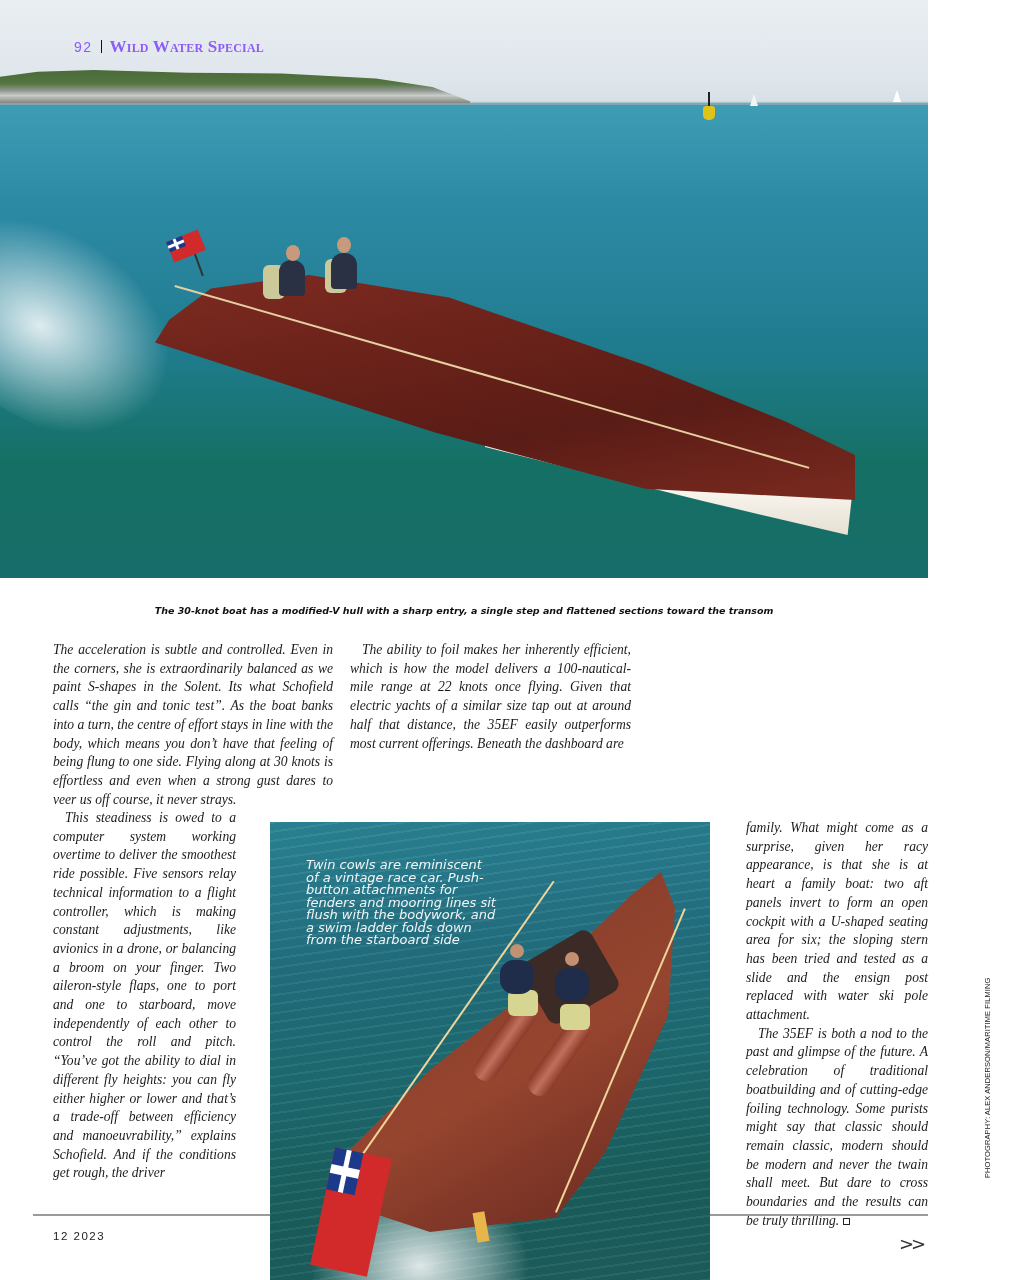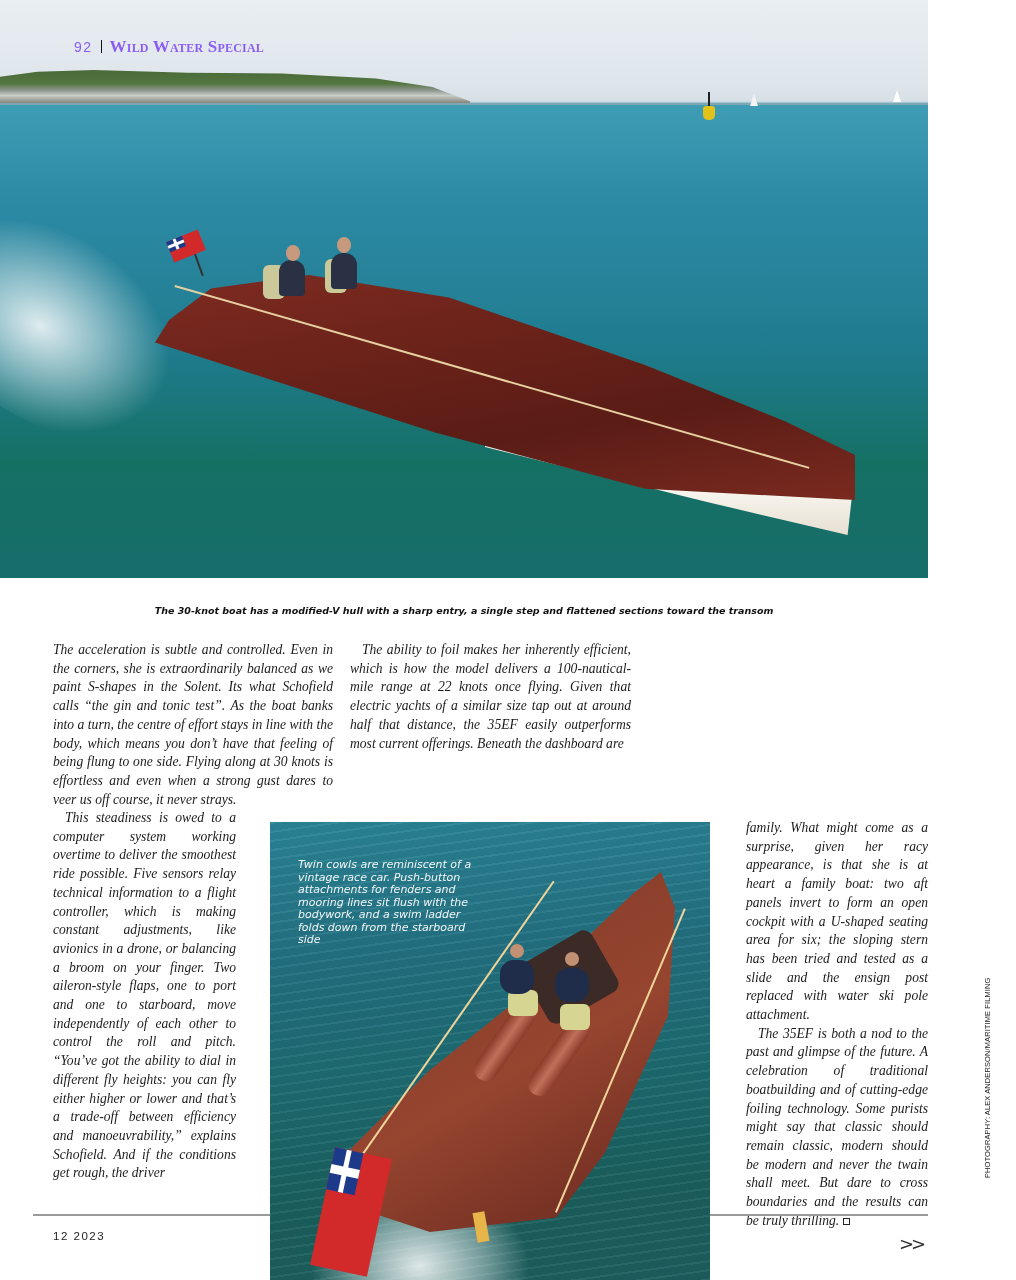--- a/index.html
+++ b/index.html
@@ -71,22 +71,22 @@
   .boat2 .hull { position:absolute; inset:0;
            background:linear-gradient(150deg,#7a3a2c 0%,#8a3f2c 30%,#96452f 55%,#7b3426 80%,#6a2c22 100%);
            clip-path:polygon(96% 0,100% 10%,98% 40%,80% 78%,66% 96%,30% 100%,5% 92%,2% 82%,30% 55%,62% 30%,88% 6%); }
   .boat2 .stripe { position:absolute; height:2px; background:#f0d59a; transform-origin:0 0; }
   .boat2 .cockpit { position:absolute; left:205px; top:70px; width:80px; height:70px; background:#3c2a26; border-radius:10px; transform:rotate(-30deg); }
   .boat2 .cowl { position:absolute; width:24px; height:90px; background:linear-gradient(90deg,#8b3a2a,#c0705a,#8b3a2a); border-radius:12px; transform:rotate(35deg); }
   .boat2 .seat2 { position:absolute; width:30px; height:26px; background:#d6d592; border-radius:6px; }
   .boat2 .person2 { position:absolute; width:34px; height:34px; background:#1f2c4a; border-radius:14px; }
   .boat2 .head2 { position:absolute; width:14px; height:14px; background:#c29072; border-radius:50%; }
   .boat2 .corner { position:absolute; width:12px; height:30px; background:#e7b54a; }
-  .inset-caption { position:absolute; left:28px; top:37px; width:190px; font-family:"DejaVu Sans","Liberation Sans",sans-serif;
-           font-style:italic; font-size:11px; line-height:12.5px; color:#f2f6f7; }
+  .inset-caption { position:absolute; left:36px; top:37px; width:190px; font-family:"DejaVu Sans","Liberation Sans",sans-serif;
+           font-style:italic; font-size:13px; line-height:12.5px; color:#f2f6f7; }
 
   
   .credit { position:absolute; left:983px; top:1178px; transform:rotate(-90deg); transform-origin:0 0; white-space:nowrap;
            font-family:"Liberation Sans","DejaVu Sans",sans-serif; font-size:7.5px; letter-spacing:0.1px; color:#222; }
 
   
   .rule-left { position:absolute; left:33px; top:1214px; width:237px; height:2px; background:#9a9a9a; }
   .rule-right { position:absolute; left:710px; top:1214px; width:218px; height:2px; background:#9a9a9a; }
   .issue-date { position:absolute; left:53px; top:1230px; font-family:"Liberation Sans","DejaVu Sans",sans-serif; font-size:11.5px; letter-spacing:1.5px; color:#222; }
   .next-arrow { position:absolute; left:899px; top:1233px; font-family:"DejaVu Sans",sans-serif; font-size:18px; color:#333; letter-spacing:-3px; cursor:pointer; }

